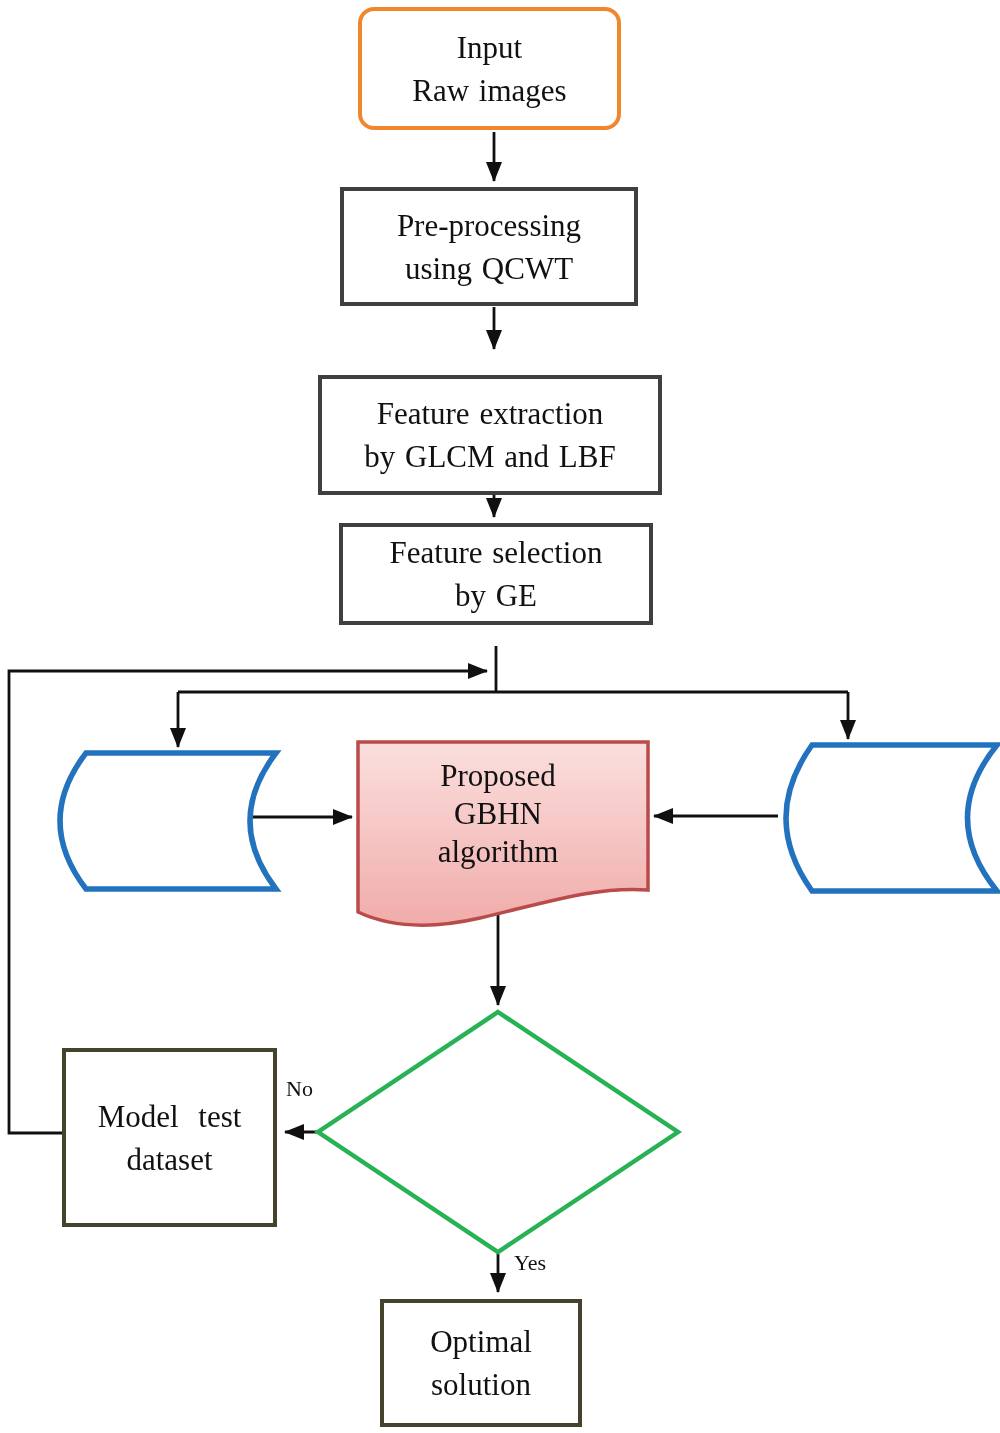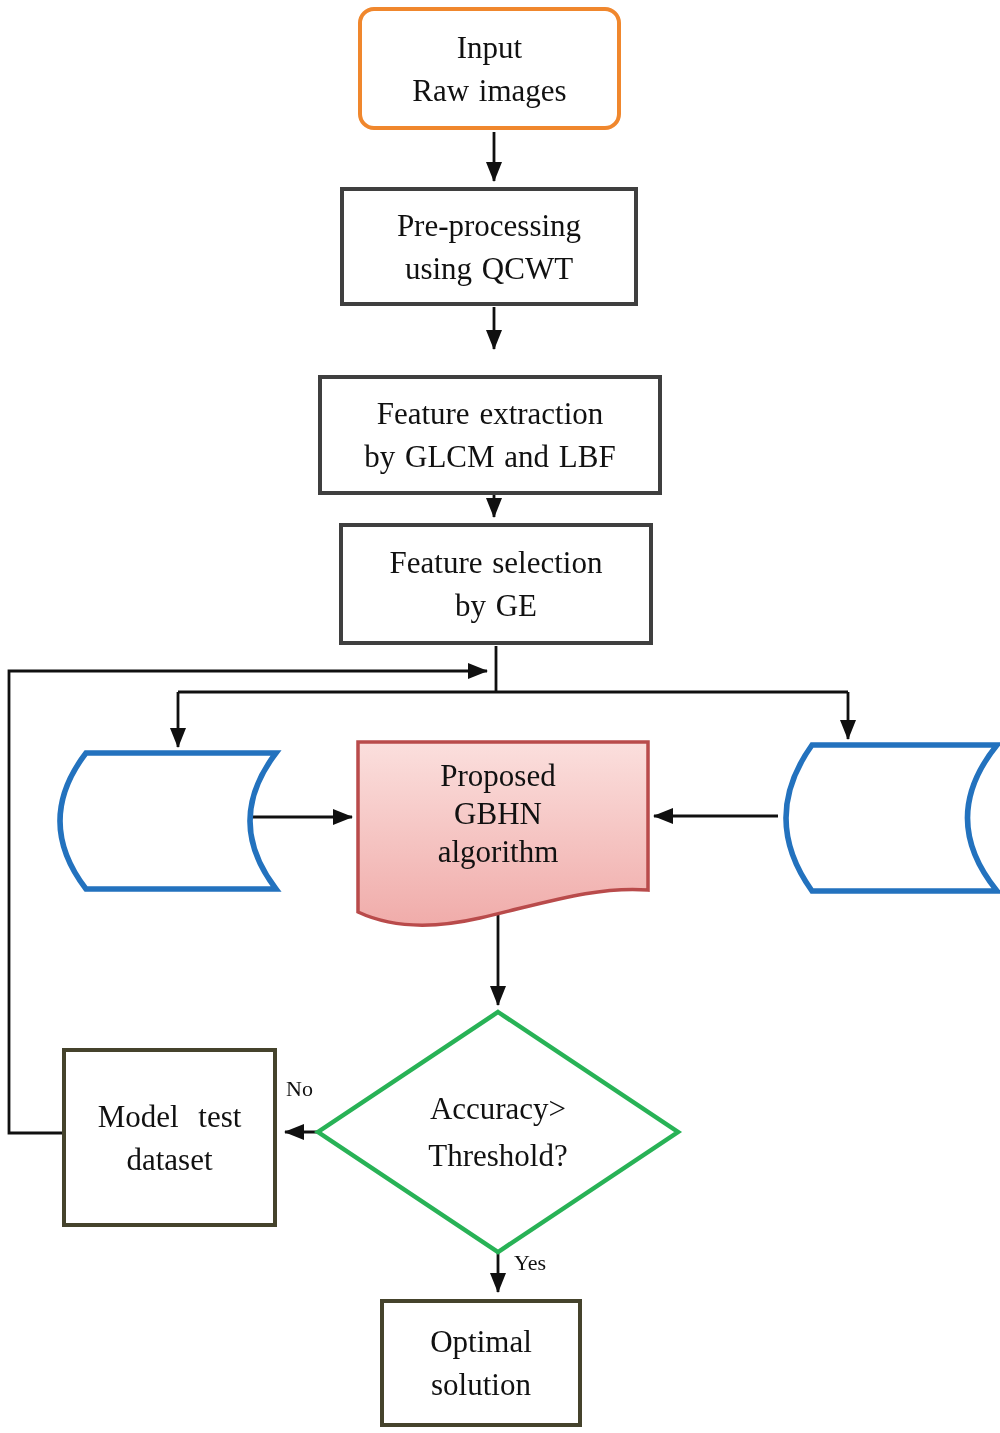--- a/index.html
+++ b/index.html
@@ -27,21 +27,21 @@
   .overlay{
     position:absolute; z-index:2; display:flex; align-items:center; justify-content:center;
     text-align:center; background:transparent; word-spacing:2px;
   }
   .lbl{white-space:pre-line; font-size:31px; line-height:43px; color:var(--text,#111);}
   .edge-label{position:absolute; z-index:2; font-size:22px; color:var(--text,#111);}
 
   #n-input{left:358px; top:7px; width:263px; height:123px; border:4px solid var(--orange,#F0872D); border-radius:16px;}
   #n-pre{left:340px; top:187px; width:298px; height:119px; border:4px solid var(--gray,#3F3F3F);}
   #n-ext{left:318px; top:355px; width:344px; height:120px; border:4px solid var(--gray,#3F3F3F);margin-top:20px;}
-  #n-sel{left:339px; top:523px; width:314px; height:122px; border:4px solid var(--gray,#3F3F3F);}
+  #n-sel{left:339px; top:523px; width:314px; height:102px; border:4px solid var(--gray,#3F3F3F);}
   #n-model{left:62px; top:1048px; width:215px; height:179px; border:4px solid var(--olive,#45432C);}
   #n-model .lbl{word-spacing:12px;}
   #n-opt{left:380px; top:1299px; width:202px; height:128px; border:4px solid var(--olive,#45432C);}
 
   #t-train{left:58px; top:770px; width:204px; height:95px;}
   #t-doc{left:368px; top:748px; width:260px; height:132px;align-items:center;}
   #t-doc .lbl{line-height:38px;}
   #t-test{left:780px; top:770px; width:192px; height:95px;}
   #t-dec{left:378px; top:1080px; width:240px; height:104px;}
   #t-dec .lbl{line-height:47px;}
@@ -108,21 +108,17 @@
   <div class="node" id="n-opt">
     <span class="lbl">Optimal
 solution</span>
   </div>
 
   <div class="overlay" id="t-doc">
     <span class="lbl">Proposed
 GBHN
 algorithm</span>
   </div>
-  <div class="overlay" id="t-dec">
-    <span class="lbl">Accuracy&gt;
-Threshold?</span>
-  </div>
 
   <div class="edge-label" id="lbl-no">No</div>
   <div class="edge-label" id="lbl-yes">Yes</div>
 
 </div>
 
 </body></html>

